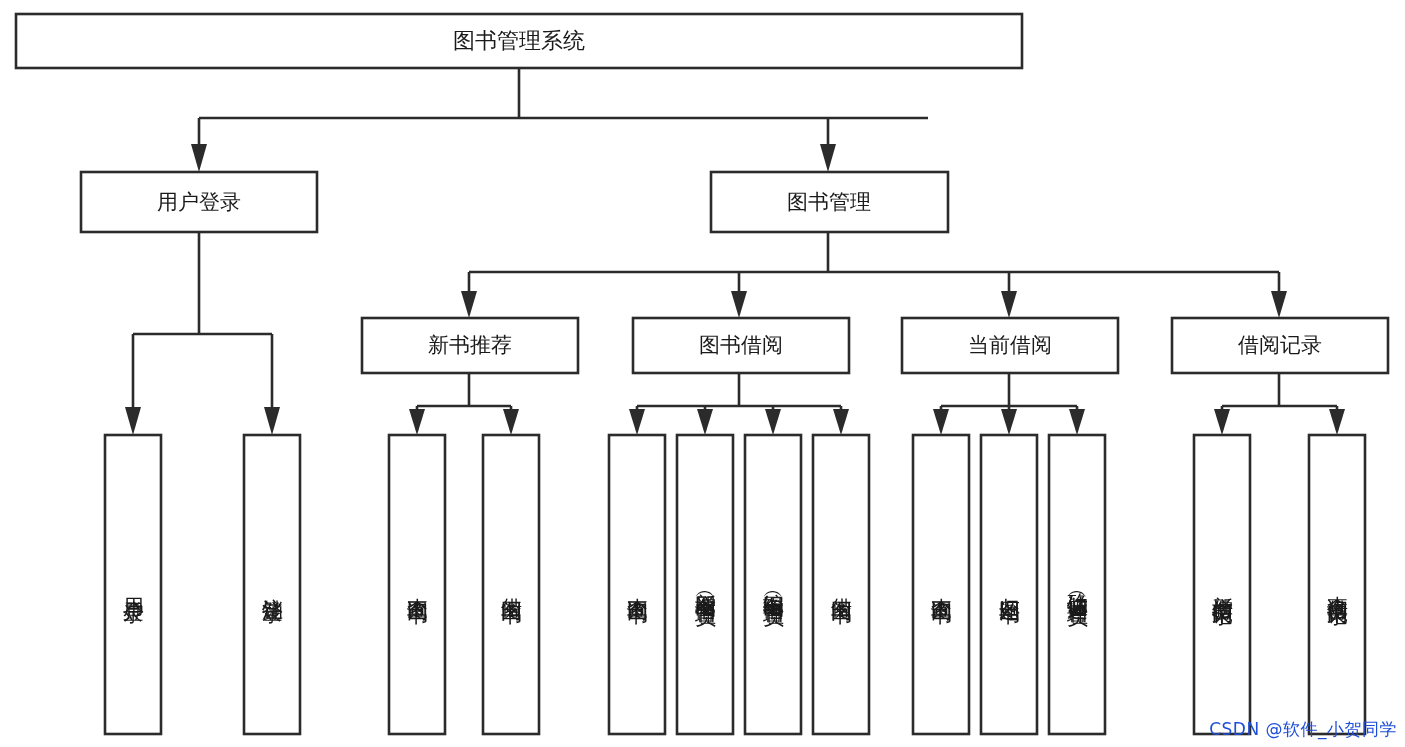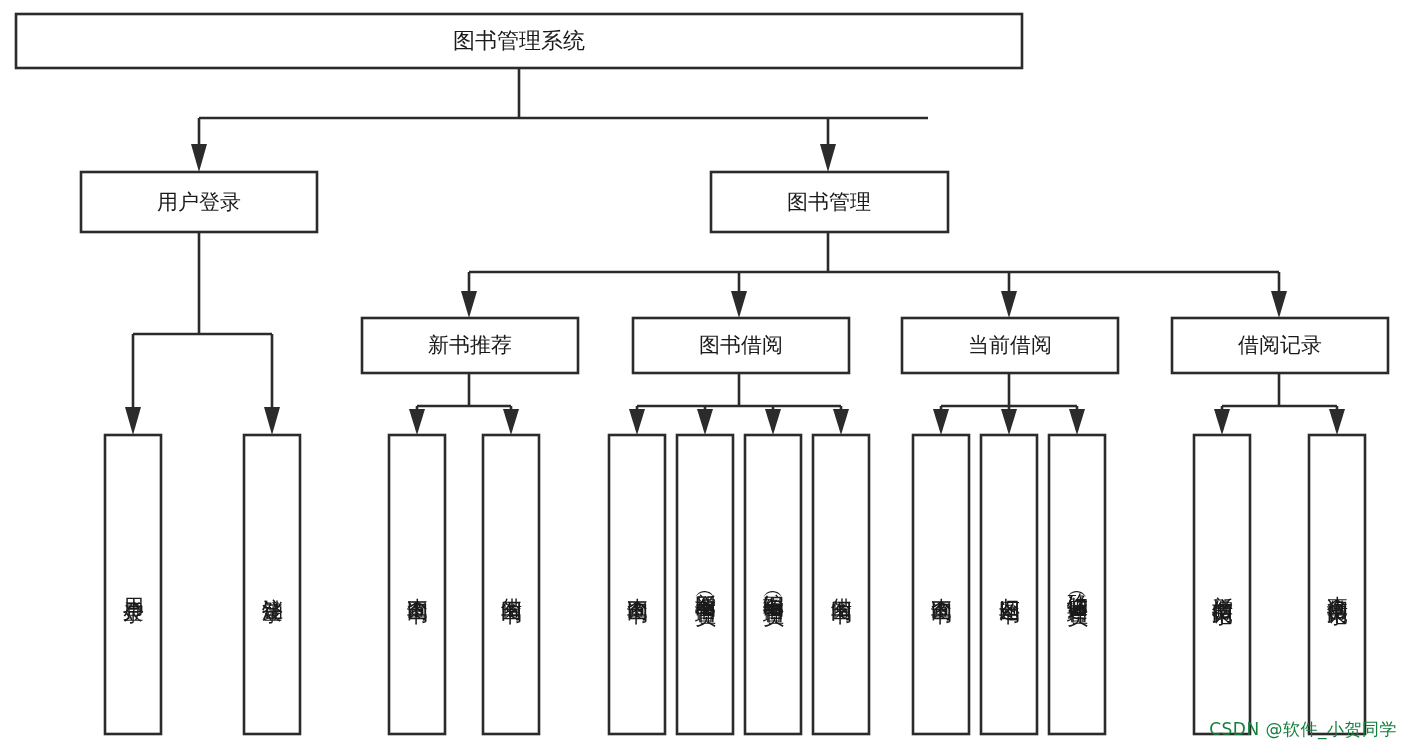--- a/index.html
+++ b/index.html
@@ -66,21 +66,21 @@
     justify-content: center;
     white-space: nowrap;
     pointer-events: none;
   }
   .watermark {
     position: absolute;
     right: 8px;
     bottom: 6px;
     font-family: "DejaVu Sans", "Liberation Sans", sans-serif;
     font-size: 17px;
-    color: #15803d;
+    color: #1d4ed8;
     white-space: nowrap;
     letter-spacing: 0.5px;
   }
 </style>
 </head>
 <body>
 
 <div id="diagram-root">
 
   <svg class="diagram-canvas" viewBox="0 0 1405 747">

